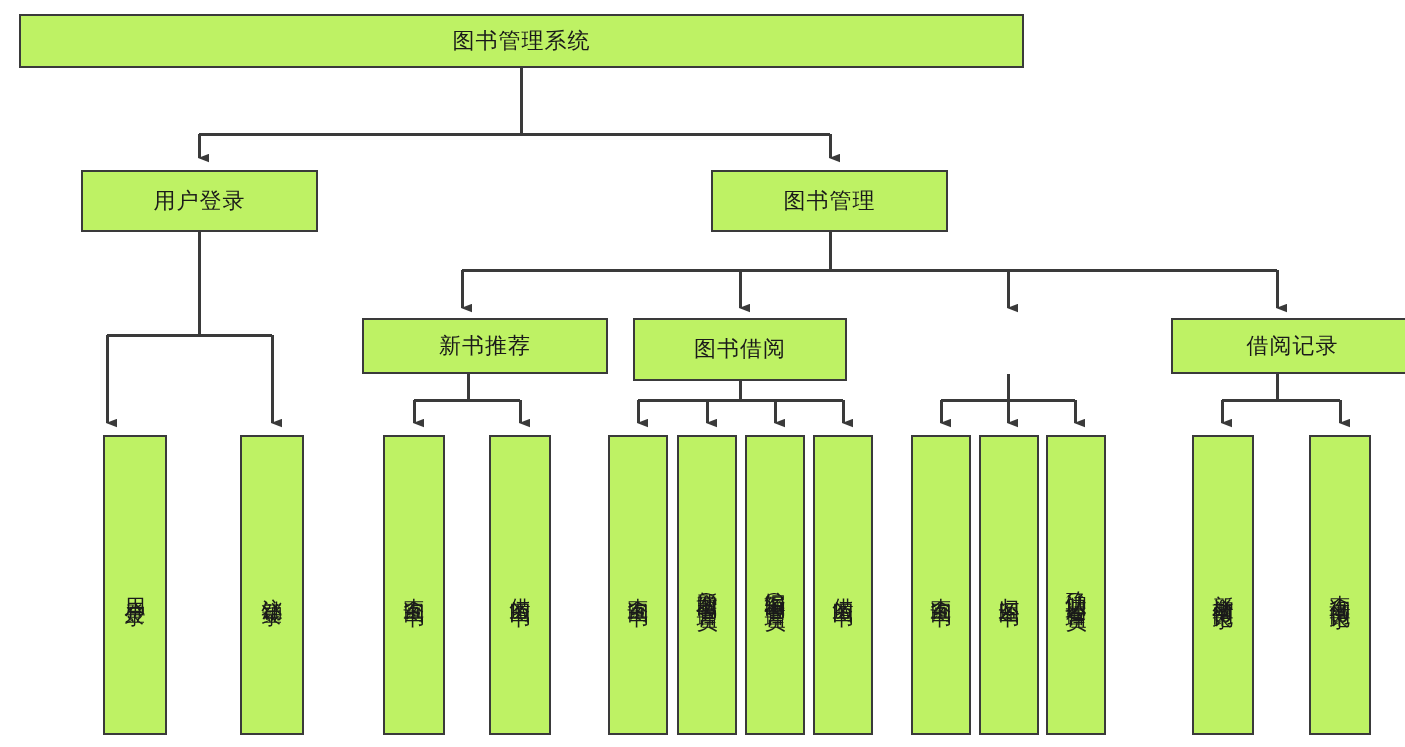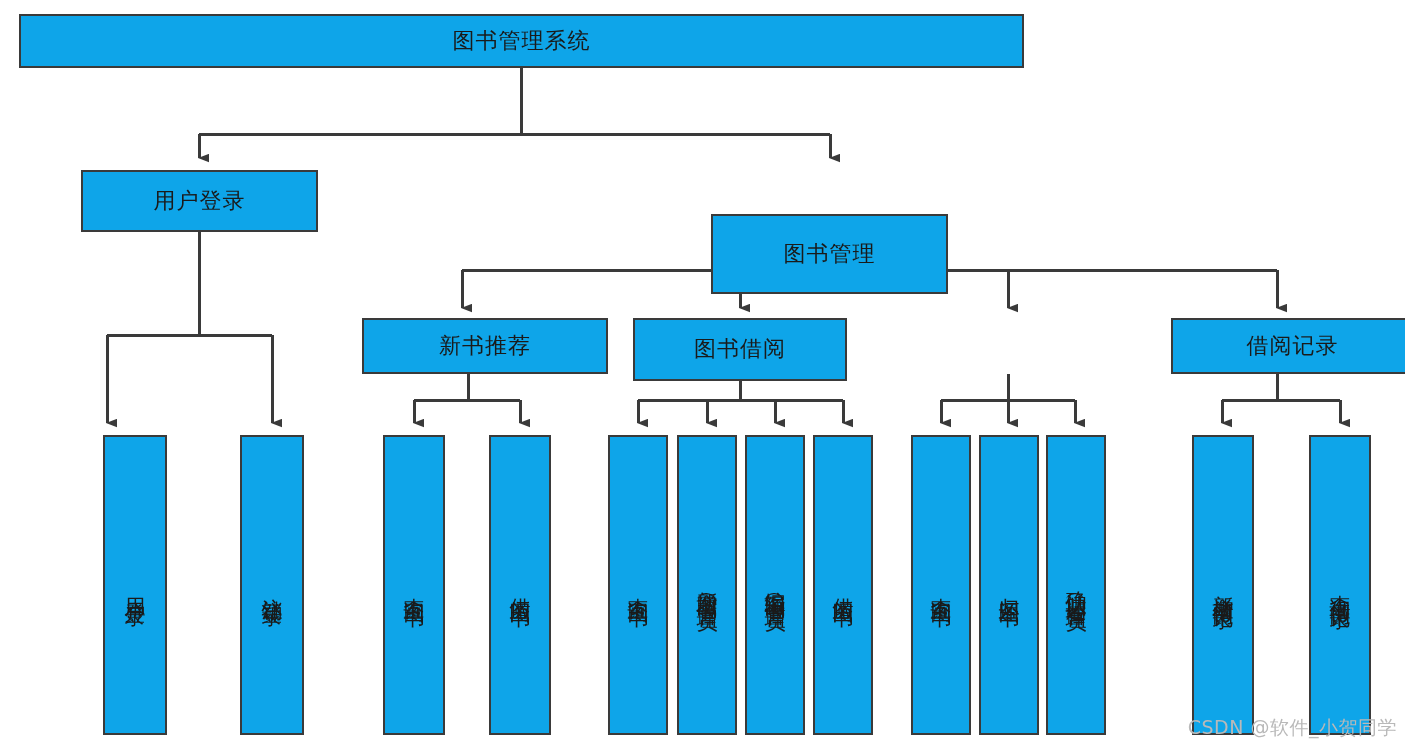--- a/index.html
+++ b/index.html
@@ -22,21 +22,21 @@
   svg#tree-svg {
     position: absolute;
     left: 0;
     top: 0;
     width: 1405px;
     height: 747px;
   }
   .node-box {
     position: absolute;
     box-sizing: border-box;
-    background: #0ea5e9;
+    background: #bef264;
     border: 2.5px solid #3a3a3a;
     display: flex;
     align-items: center;
     justify-content: center;
     color: #1a1a1a;
   }
   .node-box.horizontal {
     font-size: 22px;
     line-height: 1.2;
     letter-spacing: 1px;
@@ -125,21 +125,21 @@
     </g>
   </svg>
 
   <div class="node-box horizontal" style="left:19px; top:14px; width:1005px; height:54px;">
     <span class="node-label">图书管理系统</span>
   </div>
 
   <div class="node-box horizontal" style="left:81px; top:170px; width:237px; height:62px;">
     <span class="node-label">用户登录</span>
   </div>
-  <div class="node-box horizontal" style="left:711px; top:170px; width:237px; height:80px;margin-top:44px;">
+  <div class="node-box horizontal" style="left:711px; top:170px; width:237px; height:62px;">
     <span class="node-label">图书管理</span>
   </div>
 
   <div class="node-box horizontal" style="left:362px; top:318px; width:246px; height:56px;">
     <span class="node-label">新书推荐</span>
   </div>
   <div class="node-box horizontal" style="left:633px; top:318px; width:214px; height:63px;">
     <span class="node-label">图书借阅</span>
   </div>
   <div class="node-box horizontal" style="left:1171px; top:318px; width:243px; height:56px;">
@@ -183,14 +183,13 @@
     <span class="node-label">确认归还（管理员）</span>
   </div>
 
   <div class="node-box vertical" style="left:1192px; top:435px; width:62px; height:300px;">
     <span class="node-label">新增借阅记录</span>
   </div>
   <div class="node-box vertical" style="left:1309px; top:435px; width:62px; height:300px;">
     <span class="node-label">查询借阅记录</span>
   </div>
 
-  <div id="watermark">CSDN @软件_小贺同学</div>
 </div>
 
 </body></html>

